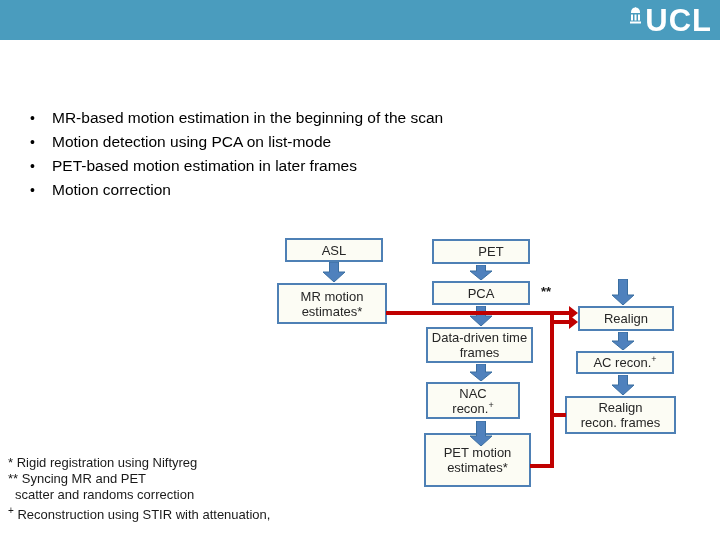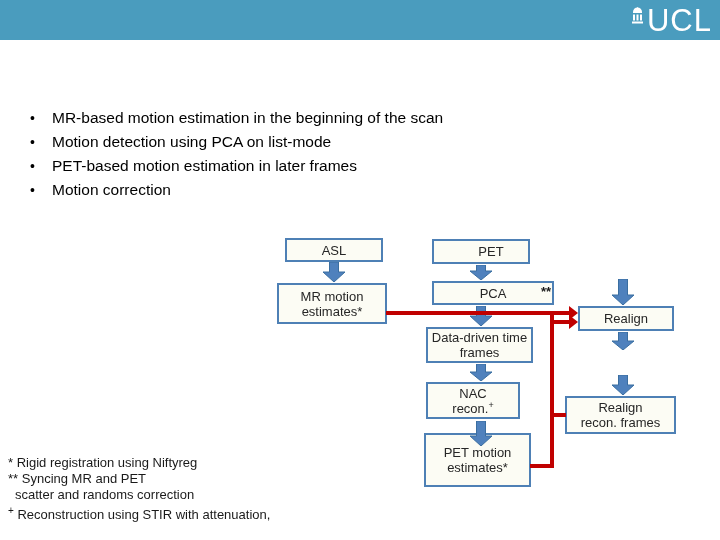--- a/index.html
+++ b/index.html
@@ -8,37 +8,37 @@
   }
   *{margin:0;padding:0;box-sizing:border-box;}
   html,body{width:720px;height:540px;}
   body{font-family:"Liberation Sans",sans-serif;background:#fff;overflow:hidden;}
   .slide{position:relative;width:720px;height:540px;background:#fff;overflow:hidden;}
 
   
   .banner{position:absolute;left:0;top:0;width:720px;height:40px;background:var(--banner);}
   .logo{position:absolute;right:8px;top:4px;display:flex;align-items:flex-start;}
   .logo .dome{margin-top:3px;margin-right:2px;}
-  .logo .ucl-text{color:#fff;font-weight:normal;font-size:31px;line-height:33px;letter-spacing:1px;}
+  .logo .ucl-text{color:#fff;font-weight:bold;font-size:31px;line-height:33px;letter-spacing:1px;}
 
   
   .title{position:absolute;left:33px;top:57px;font-size:24px;font-weight:bold;color:var(--title);}
   .bullets{position:absolute;left:30px;top:106px;width:600px;}
   .bullet-row{display:flex;align-items:flex-start;height:24px;font-size:15.5px;color:#000;}
   .bullet-row .dot{width:22px;font-size:14px;line-height:24px;}
   .bullet-row .btext{line-height:24px;white-space:nowrap;}
 
   
   .node{position:absolute;background:var(--box-fill);border:2.5px solid var(--box-border);
         display:flex;flex-direction:column;align-items:center;justify-content:center;
         font-size:13px;line-height:15px;color:#262626;text-align:left;}
   .n0{left:285px;top:238px;width:98px;height:24px;}
   .n1{left:277px;top:283px;width:110px;height:41px;}
   .n2{left:432px;top:239px;width:98px;height:25px;padding-left:20px;}
-  .n3{left:432px;top:281px;width:122px;height:24px;}
+  .n3{left:432px;top:281px;width:98px;height:24px;}
   .n4{left:426px;top:327px;width:107px;height:36px;}
   .n5{left:426px;top:382px;width:94px;height:37px;}
   .n6{left:424px;top:433px;width:107px;height:54px;}
   .n7{left:572px;top:237px;width:98px;height:41px;}
   .n8{left:578px;top:306px;width:96px;height:25px;}
   .n9{left:576px;top:351px;width:98px;height:23px;}
   .n10{left:565px;top:396px;width:111px;height:38px;}
   .node sup{font-size:9px;vertical-align:super;line-height:0;}
 
   
@@ -127,20 +127,23 @@
     <span>NAC</span>
     <span><span>recon.</span><sup>+</sup></span>
   </div>
   <div class="node n6">
     <span>PET motion</span>
     <span>estimates*</span>
   </div>
   <div class="node n8">
     <span>Realign</span>
   </div>
+  <div class="node n9">
+    <span><span>AC recon.</span><sup>+</sup></span>
+  </div>
   <div class="node n10">
     <span>Realign</span>
     <span>recon. frames</span>
   </div>
 
   <div class="barrow" style="left:323px;top:262px;">
     <svg width="22" height="20">
         <path d="M6.5,0 L15.5,0 L15.5,10 L22,10 L11,20 L0,10 L6.5,10 Z" fill="#4F81BD" stroke="#3A6EA0" stroke-width="1"></path>
       </svg>
   </div>

